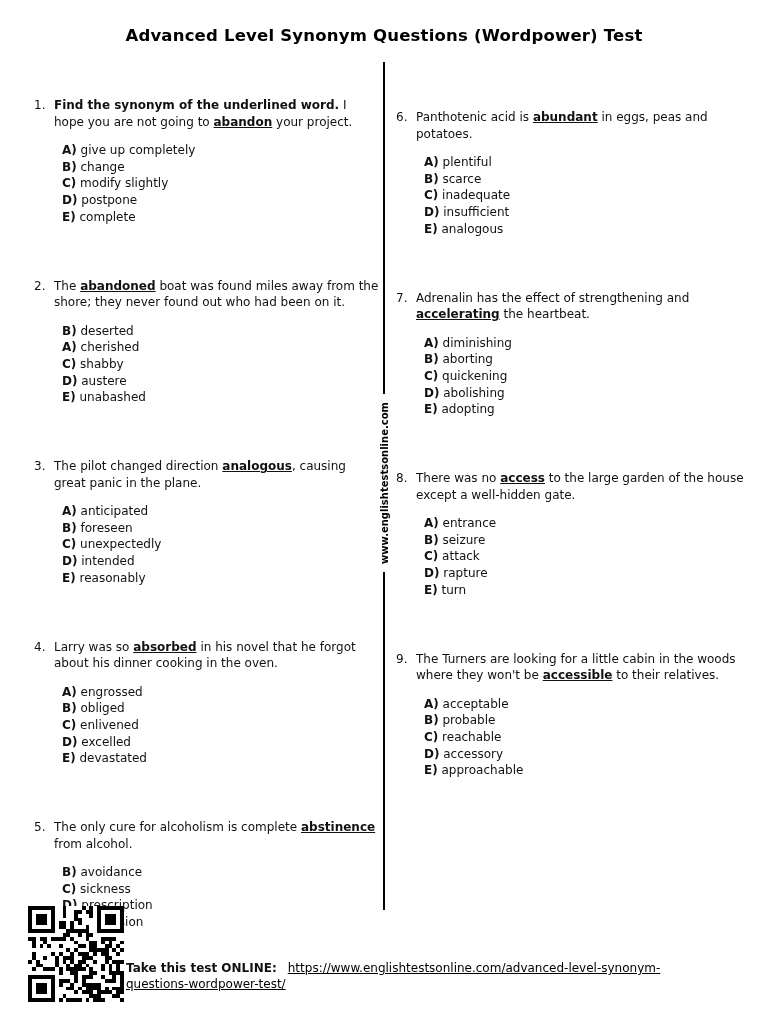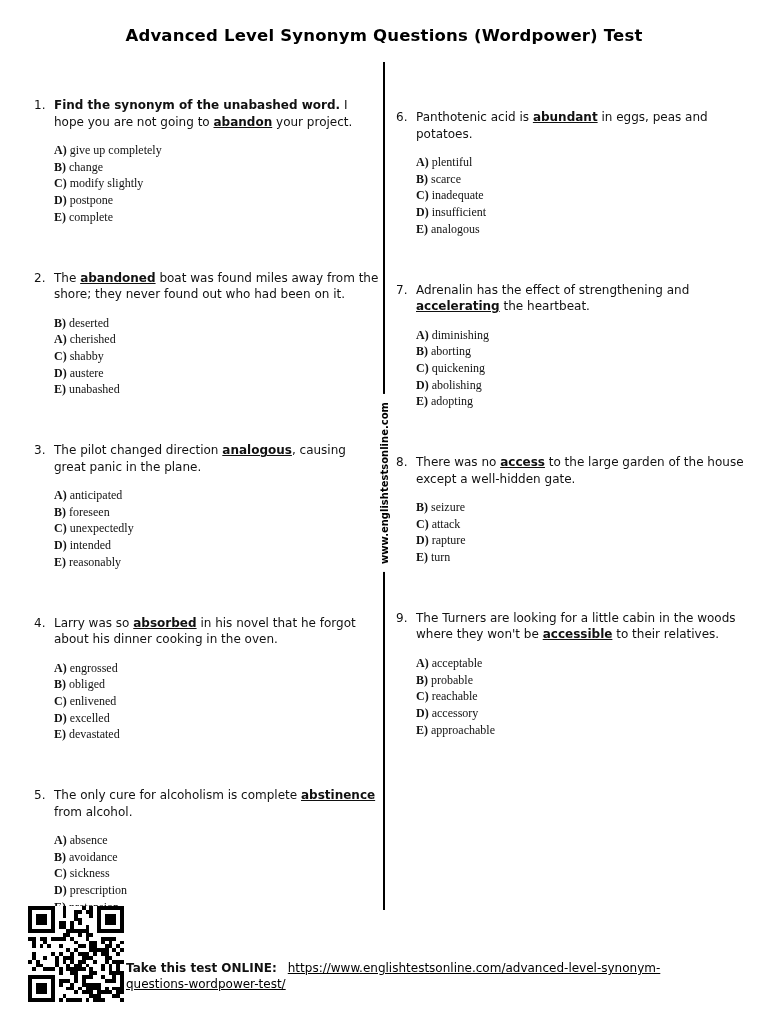--- a/index.html
+++ b/index.html
@@ -29,21 +29,21 @@
   }
   .col{position:absolute;}
   .col-left{left:34px;top:97px;width:346px;}
   .col-right{left:396px;top:109px;width:352px;}
   .question{display:flex;margin-bottom:44px;}
   .q-num{width:20px;flex:0 0 20px;line-height:16.5px;}
   .q-body{flex:1;}
   .q-text{margin:0 0 12px 0;line-height:16.5px;}
   .q-lead{font-weight:bold;}
   .kw{font-weight:bold;text-decoration:underline;}
-  .options{list-style:none;margin:0;padding:0;font-family:Liberation Serif, serif;}
+  .options{list-style:none;margin:8px;padding:0;}
   .options li{line-height:16.7px;}
   .opt-letter{font-weight:bold;}
   .qr{position:absolute;left:28px;top:906px;width:96px;height:96px;}
   .qr svg{display:block;width:96px;height:96px;}
   .footer{
     position:absolute;left:126px;top:960px;width:540px;
     line-height:16px;
   }
   .footer b{margin-right:11px;}
   .footer a{color:#000;text-decoration:underline;word-break:break-all;}
@@ -52,21 +52,21 @@
 <body>
 
 <div class="page">
   <h1 class="title">Advanced Level Synonym Questions (Wordpower) Test</h1>
   <div class="divider"></div>
   <div class="watermark">www.englishtestsonline.com</div>
   <div class="col col-left" id="col-left">
       <div class="question">
         <div class="q-num">1.</div>
         <div class="q-body">
-          <p class="q-text"><span class="q-lead">Find the synonym of the unabashed word.</span> I hope you are not going to <span class="kw">abandon</span> your project.</p>
+          <p class="q-text"><span class="q-lead">Find the synonym of the underlined word.</span> I hope you are not going to <span class="kw">abandon</span> your project.</p>
           <ul class="options">
             <li><span class="opt-letter">A)</span> give up completely</li>
             <li><span class="opt-letter">B)</span> change</li>
             <li><span class="opt-letter">C)</span> modify slightly</li>
             <li><span class="opt-letter">D)</span> postpone</li>
             <li><span class="opt-letter">E)</span> complete</li>
           </ul>
         </div>
       </div>
       <div class="question">
@@ -106,21 +106,20 @@
             <li><span class="opt-letter">D)</span> excelled</li>
             <li><span class="opt-letter">E)</span> devastated</li>
           </ul>
         </div>
       </div>
       <div class="question">
         <div class="q-num">5.</div>
         <div class="q-body">
           <p class="q-text">The only cure for alcoholism is complete <span class="kw">abstinence</span> from alcohol.</p>
           <ul class="options">
-            <li><span class="opt-letter">A)</span> absence</li>
             <li><span class="opt-letter">B)</span> avoidance</li>
             <li><span class="opt-letter">C)</span> sickness</li>
             <li><span class="opt-letter">D)</span> prescription</li>
             <li><span class="opt-letter">E)</span> pretension</li>
           </ul>
         </div>
       </div>
     </div>
   <div class="col col-right" id="col-right">
       <div class="question">
@@ -147,20 +146,21 @@
             <li><span class="opt-letter">D)</span> abolishing</li>
             <li><span class="opt-letter">E)</span> adopting</li>
           </ul>
         </div>
       </div>
       <div class="question">
         <div class="q-num">8.</div>
         <div class="q-body">
           <p class="q-text">There was no <span class="kw">access</span> to the large garden of the house except a well-hidden gate.</p>
           <ul class="options">
+            <li><span class="opt-letter">A)</span> entrance</li>
             <li><span class="opt-letter">B)</span> seizure</li>
             <li><span class="opt-letter">C)</span> attack</li>
             <li><span class="opt-letter">D)</span> rapture</li>
             <li><span class="opt-letter">E)</span> turn</li>
           </ul>
         </div>
       </div>
       <div class="question">
         <div class="q-num">9.</div>
         <div class="q-body">

